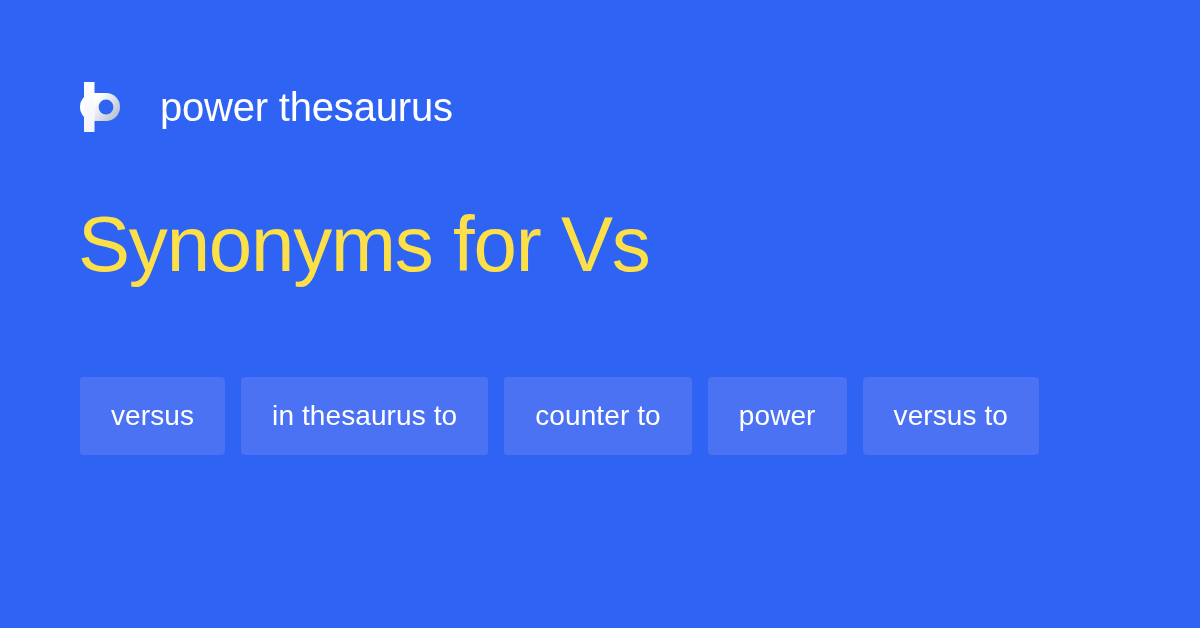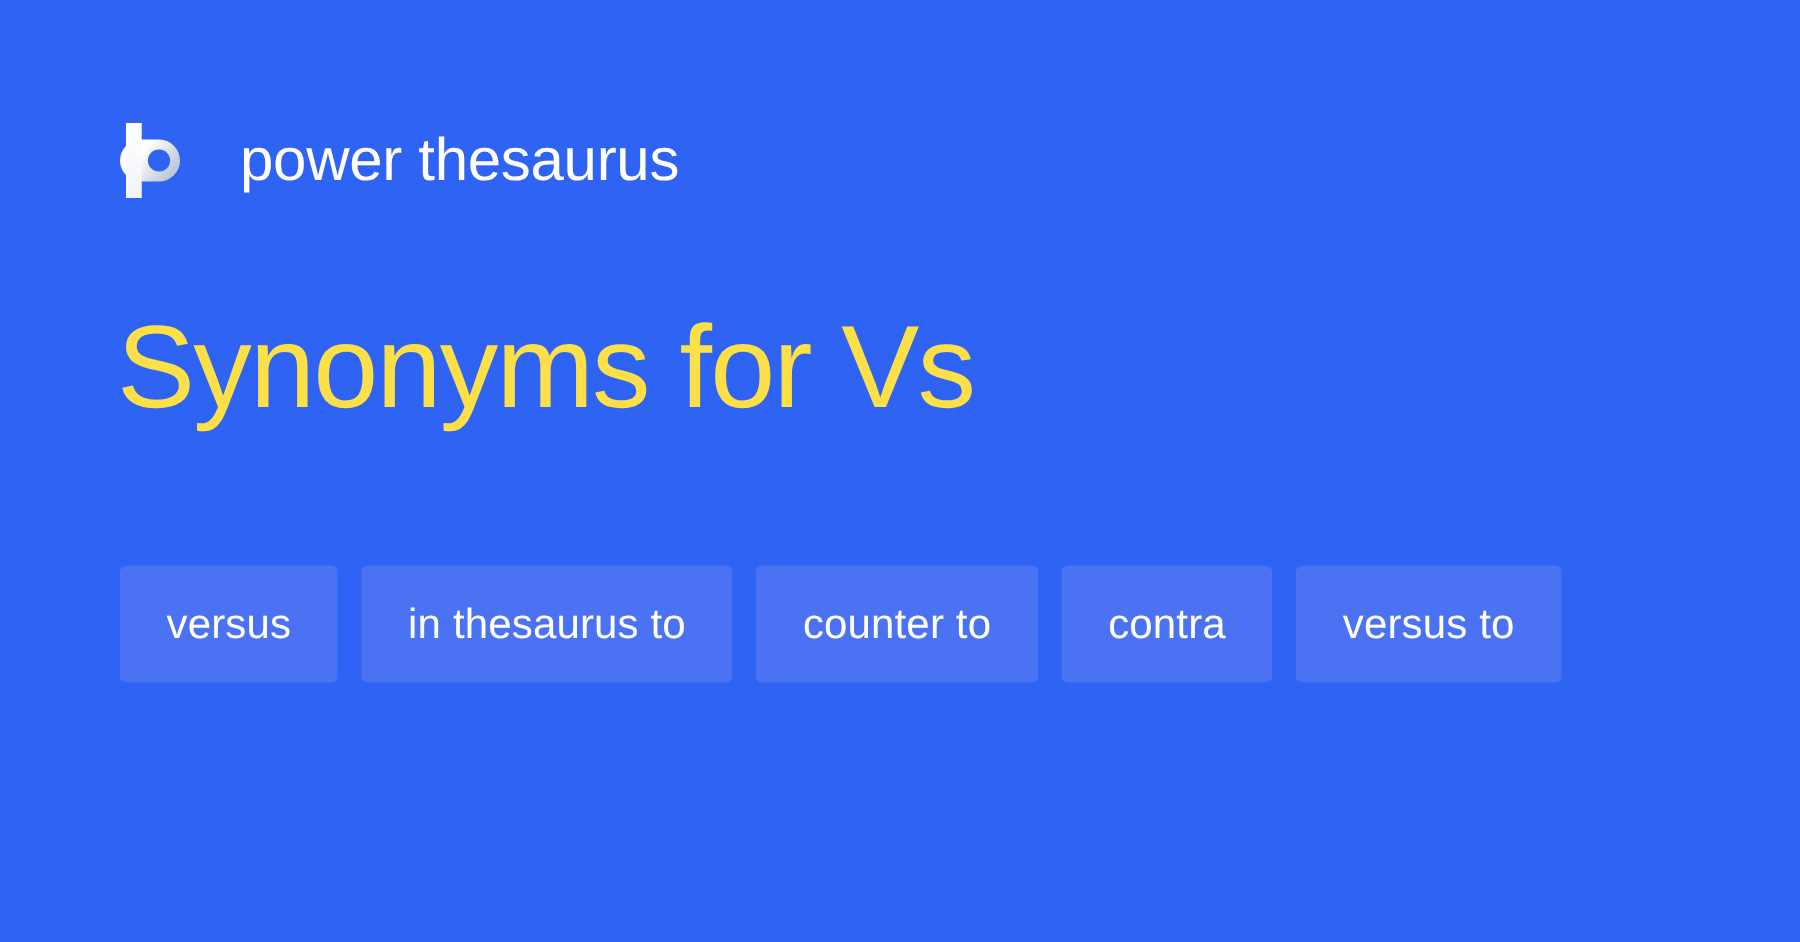--- a/index.html
+++ b/index.html
@@ -122,17 +122,17 @@
     </svg>
     <span class="brand-name">power thesaurus</span>
   </div>
 
   <h1 class="page-title">Synonyms for Vs</h1>
 
   <div class="chip-list">
     <span class="chip">versus</span>
     <span class="chip">in thesaurus to</span>
     <span class="chip">counter to</span>
-    <span class="chip">contra</span>
+    <span class="chip">power</span>
     <span class="chip">versus to</span>
   </div>
 
 </div>
 
 </body></html>

